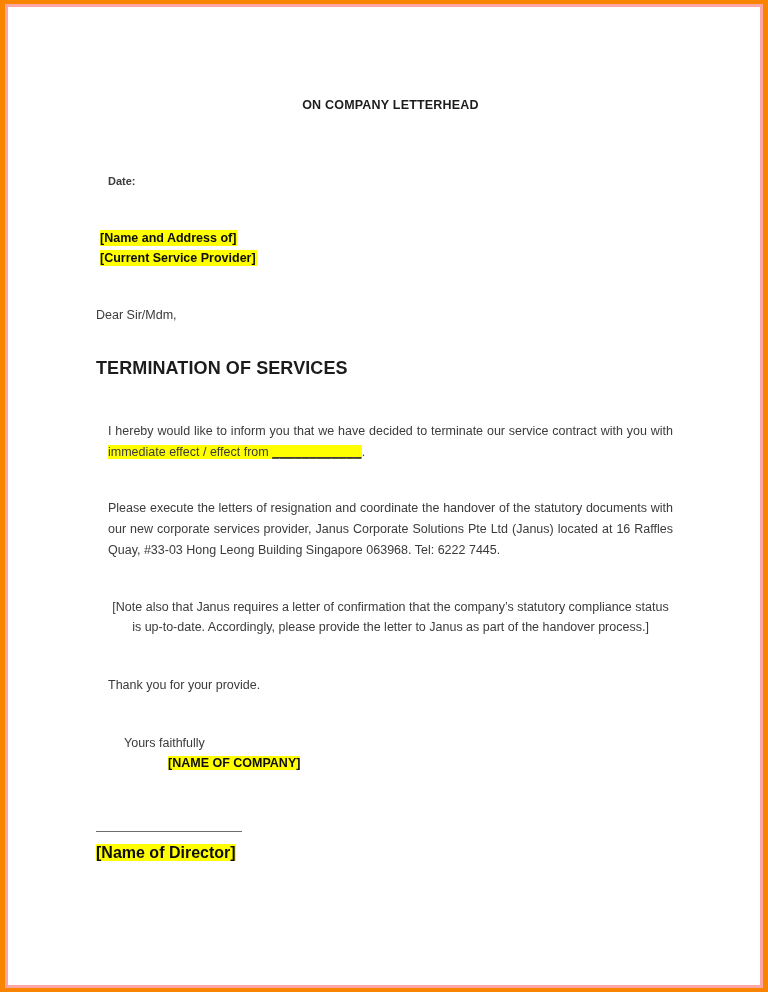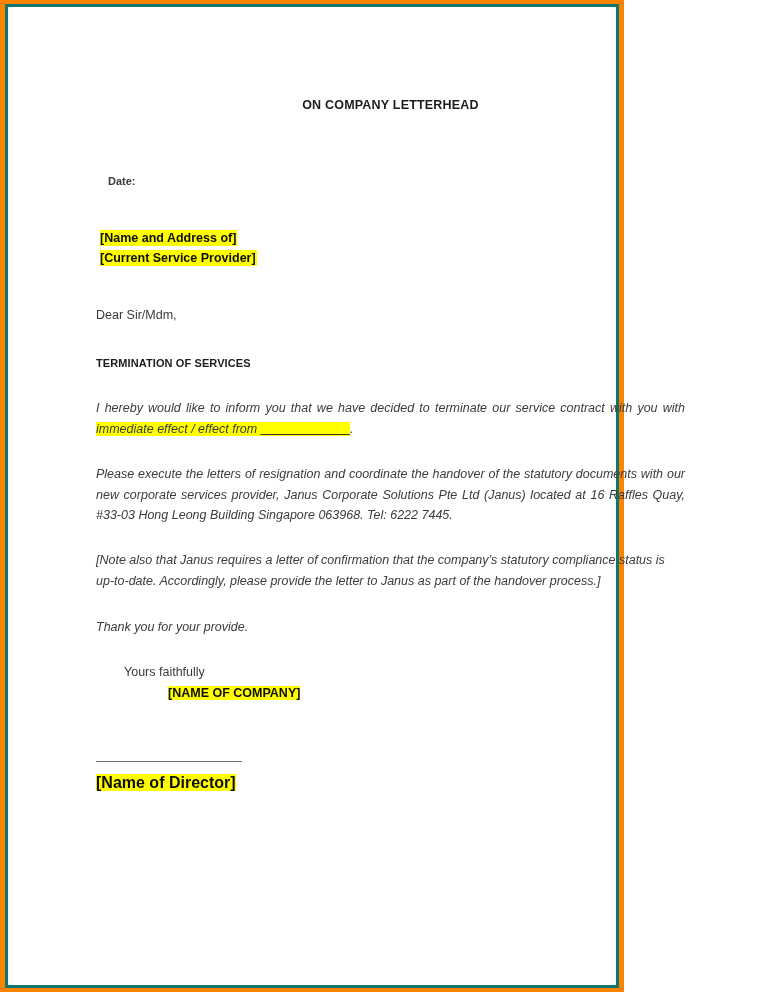--- a/index.html
+++ b/index.html
@@ -10,27 +10,27 @@
   body {
     width: 768px;
     height: 992px;
     font-family: "Liberation Sans", sans-serif;
     overflow: hidden;
   }
 
   
   .page-frame {
     box-sizing: border-box;
-    width: 624px;
+    width: 768px;
     height: 992px;
     border-top: 4px solid #F98400;
     border-bottom: 4px solid #F98400;
     border-left: 5px solid #F98400;
     border-right: 5px solid #F98400;
-    background: #0f766e;
+    background: #fca5a5;
     position: relative;
   }
 
   
   .sheet {
     box-sizing: border-box;
     position: absolute;
     left: 3px;
     top: 3px;
     right: 3px;
@@ -85,38 +85,37 @@
     margin: 0;
     padding-top: 33px;
     font-size: 12.5px;
     color: #3b3b3b;
     line-height: 1.55;
   }
 
   .subject-heading {
     margin: 0;
     padding-top: 30px;
-    font-size: 11px;
+    font-size: 18px;
     font-weight: bold;
     color: #1c1c1c;
     line-height: 1.5;
     letter-spacing: 0.1px;
   }
 
   .para {
-    margin: 0;
+    margin: 12px;
     font-size: 12.5px;
     color: #3b3b3b;
     line-height: 1.66;
     text-align: justify;
-    font-style: italic;
   }
   .para.first-body { padding-top: 27px; }
   .para.janus { padding-top: 24px; }
-  .para.note { padding-top: 24px; text-align: left; }
+  .para.note { padding-top: 24px; text-align: center; }
   .para.thanks { padding-top: 25px; text-align: left; }
 
   .hl-yellow {
     background: #FFFF00;
   }
   .blank-underline {
     text-decoration: underline;
     letter-spacing: 0.5px;
   }
 

